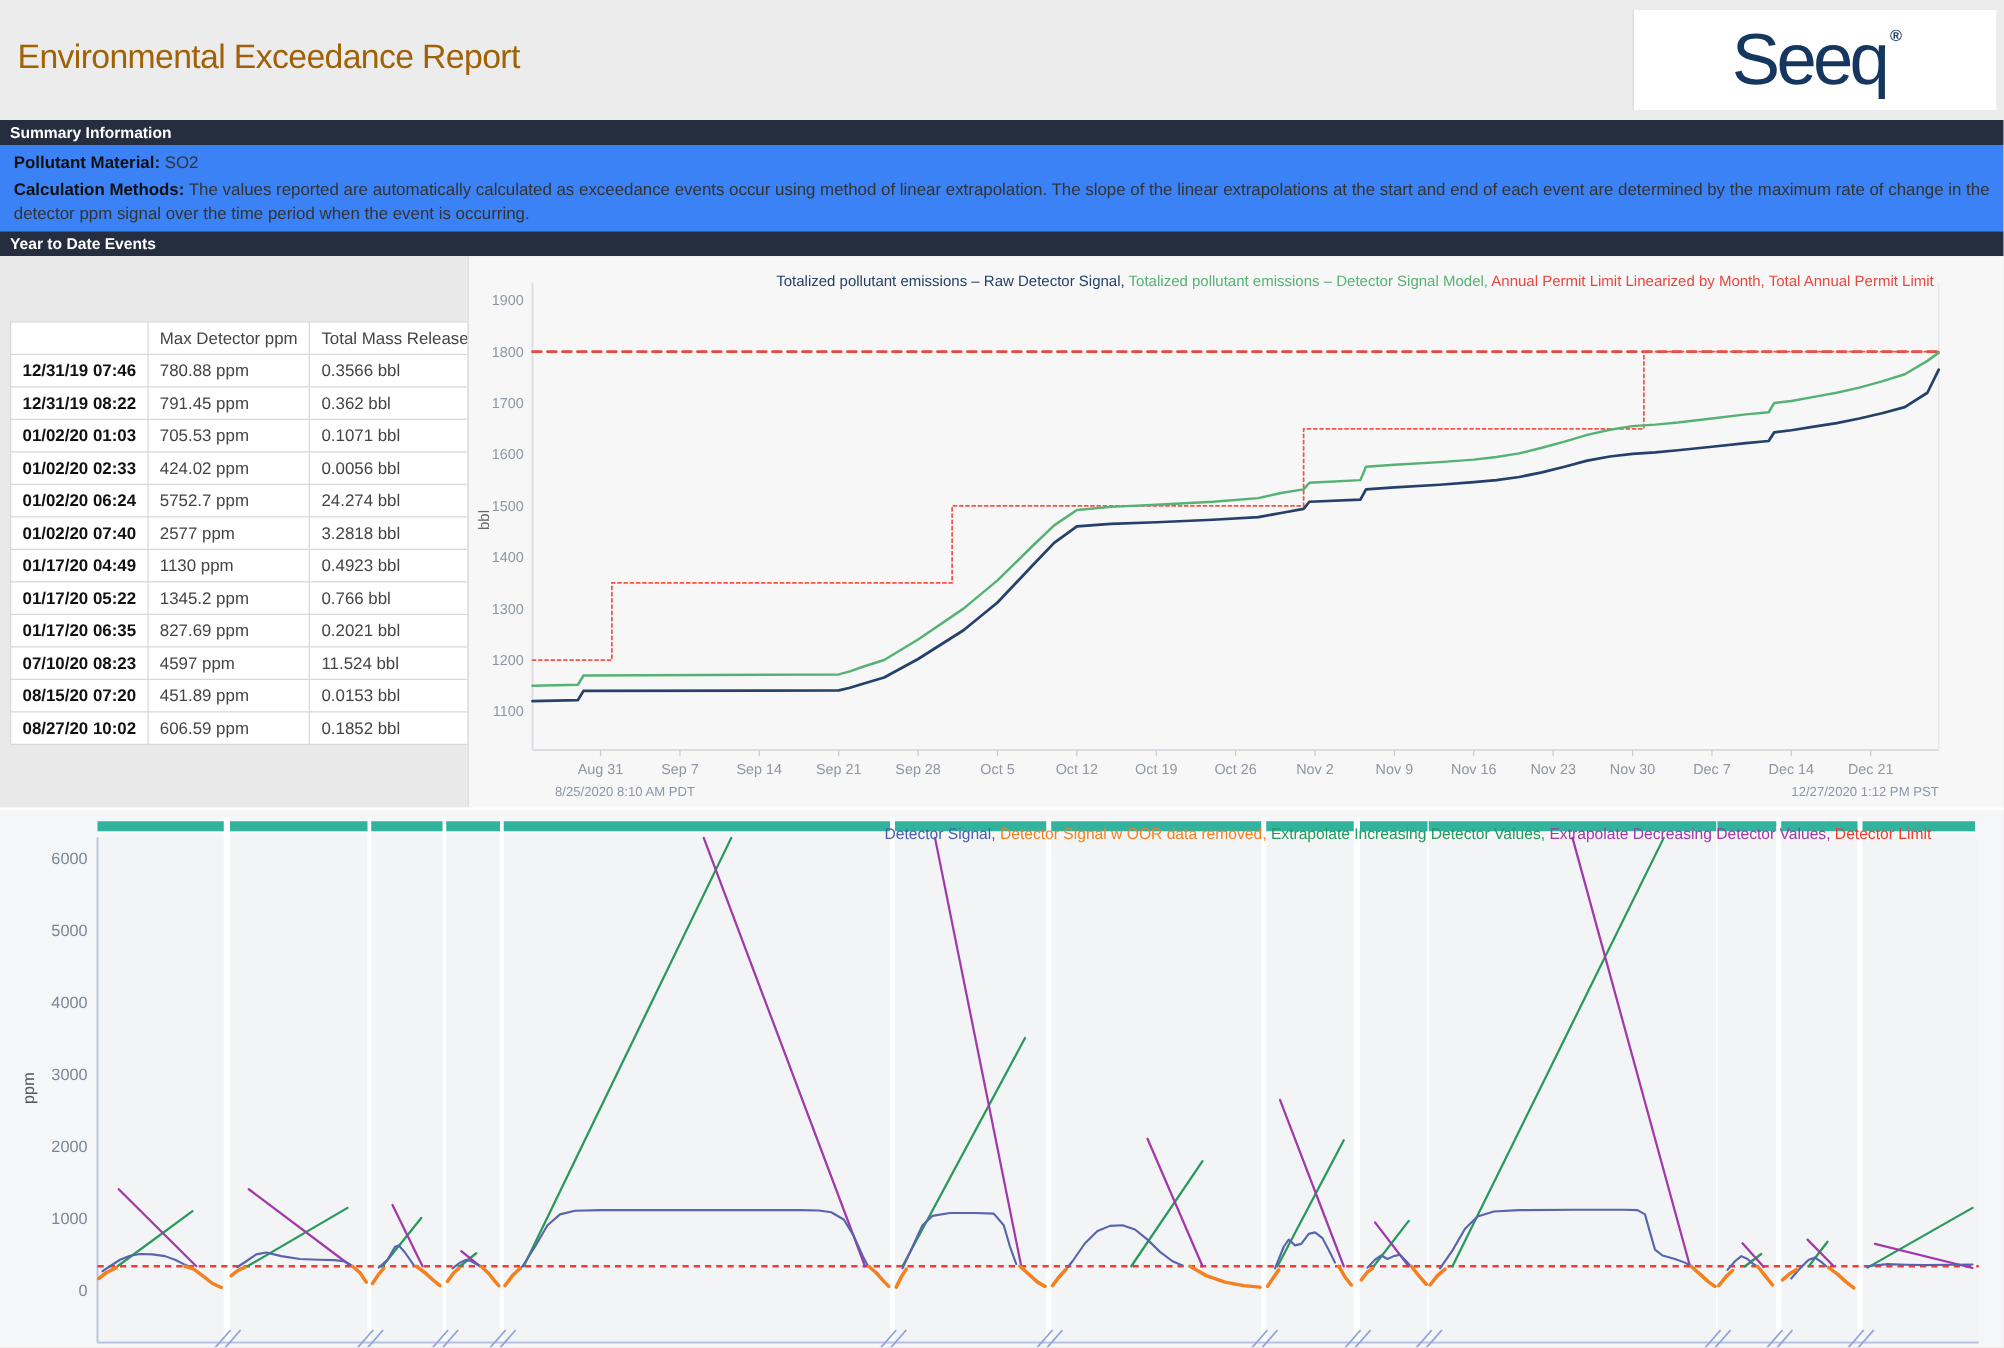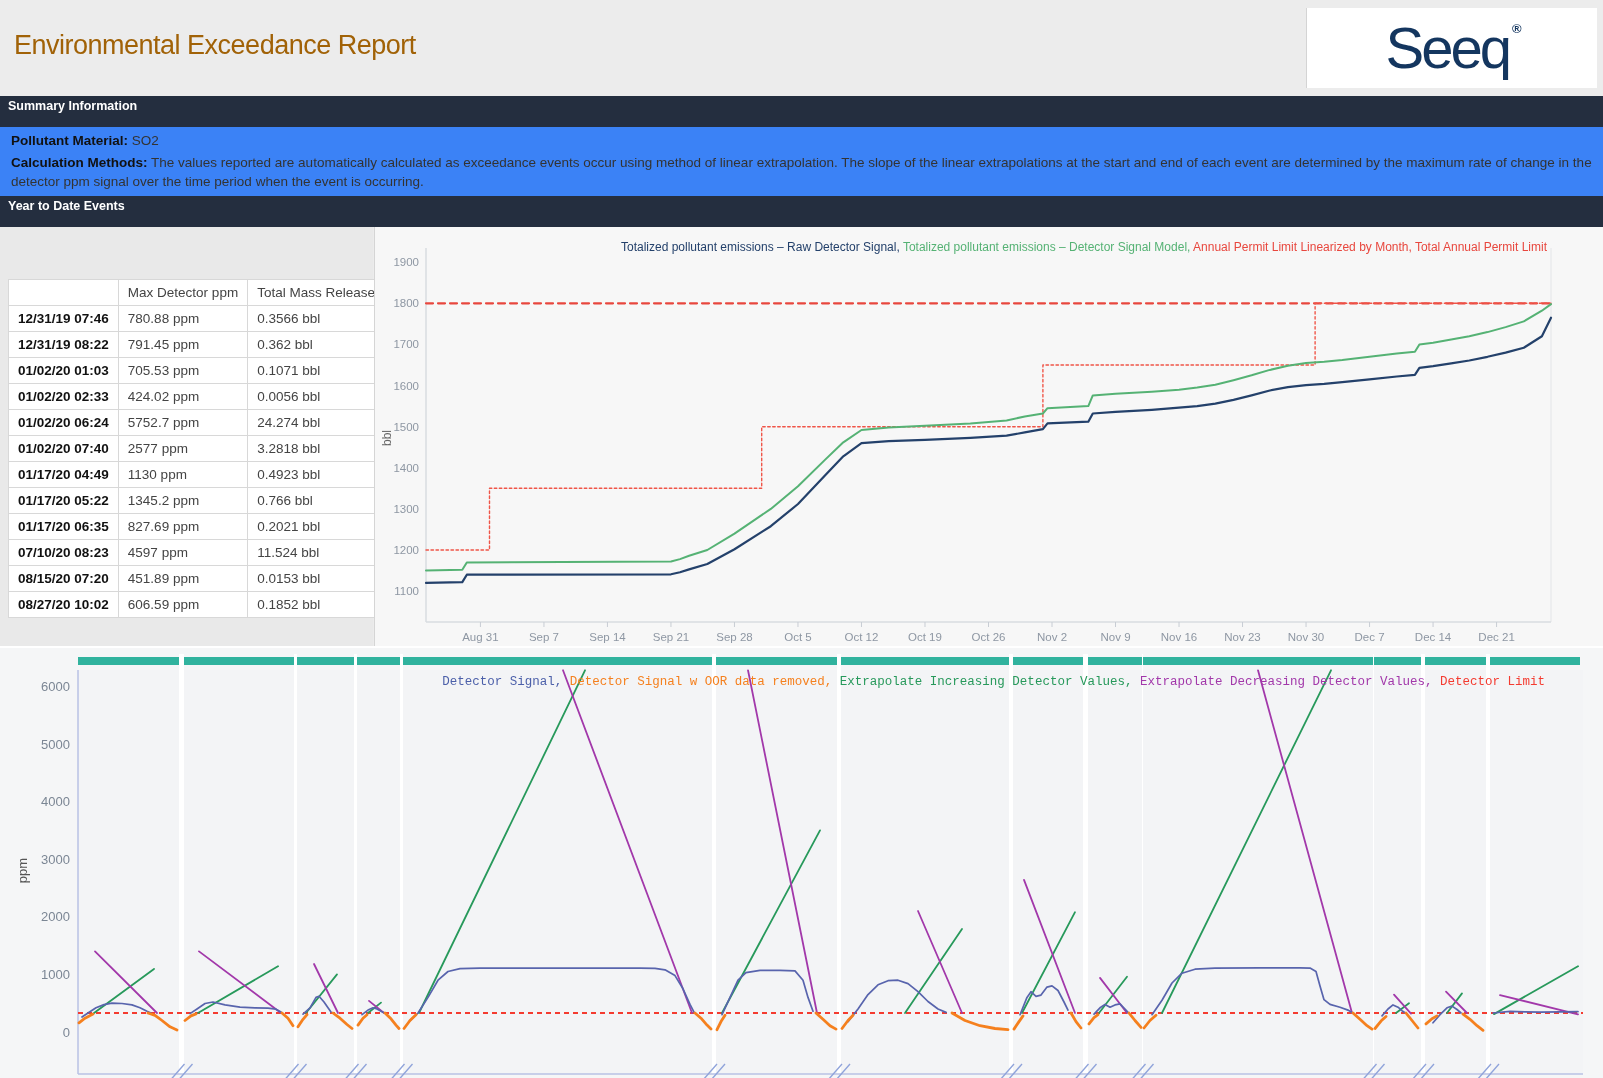--- a/index.html
+++ b/index.html
@@ -4,21 +4,21 @@
 <style>
   html,body{margin:0;padding:0;background:#e9e9e9;font-family:"Liberation Sans",sans-serif;}
   .page{position:relative;width:1603px;height:1078px;overflow:hidden;background:#ececec;}
   
   .hdr{position:relative;height:96px;background:#ececec;}
   .hdr h1{margin:0;position:absolute;left:14px;top:30px;font-size:27px;font-weight:normal;color:#a16207;letter-spacing:-0.5px;}
   .logo-box{position:absolute;right:6px;top:8px;width:290px;height:80px;background:#ffffff;border-left:1px solid #d4d4d4;display:flex;align-items:center;justify-content:center;}
   .logo-text{font-size:58px;font-weight:400;color:#14365f;letter-spacing:-3px;line-height:1;}
   .logo-reg{font-size:13px;font-weight:bold;color:#14365f;vertical-align:top;position:relative;top:-20px;left:3px;}
   
-  .section-bar{height:31px;background:#242e3f;color:#ffffff;font-size:12.5px;font-weight:bold;line-height:20px;padding-left:8px;}
+  .section-bar{height:20px;background:#242e3f;color:#ffffff;font-size:12.5px;font-weight:bold;line-height:20px;padding-left:8px;}
   
   .summary-body{height:64px;padding:5px 10px 0 11px;background:#3b82f6;color:#333;font-size:13.5px;line-height:1.4;}
   .summary-body p{margin:0 0 3px 0;}
   .summary-body strong{color:#111;}
   
   .content-row{position:relative;height:446px;background:#ececec;}
   .table-panel{position:absolute;left:0;top:0;width:373px;height:446px;background:#e9e9e9;}
   .events-table{border-collapse:collapse;margin:52px 0 0 8px;background:#fff;}
   .events-table td,.events-table th{border:1px solid #d8d8d8;font-size:13.5px;padding:4px 9px;height:17px;white-space:nowrap;background:#fff;}
   .events-table th{font-weight:normal;color:#444;text-align:center;}
@@ -28,21 +28,21 @@
   .topchart-panel{position:absolute;left:374px;top:0;width:1229px;height:446px;background:#f7f7f7;border-left:1px solid #d5d5d5;}
   .legend{position:absolute;font-size:12px;white-space:nowrap;}
   .legend-top{top:13px;right:57px;}
   .chart-ts{position:absolute;font-size:10.5px;color:#8e97a3;padding-left:40px;}
   .ts-start{left:29px;top:423px;}
   .ts-end{right:53px;top:423px;}
   .ylab{position:absolute;font-size:12px;color:#666;transform:rotate(-90deg);transform-origin:center;}
   .ylab-top{left:4px;top:204px;}
   
   .bottomchart-panel{position:absolute;left:0;top:646px;width:1603px;height:432px;background:#f5f6f7;border-top:2px solid #ffffff;}
-  .legend-bottom{top:27px;right:58px;font-size:12.5px;font-family:Liberation Mono, monospace;}
+  .legend-bottom{top:12px;right:58px;font-size:12.5px;}
   .ylab-bottom{left:10px;top:215px;font-size:13px;color:#555;}
   svg{display:block;}
 </style>
 </head>
 <body>
 
 <div class="page">
 
   <header class="hdr">
     <h1>Environmental Exceedance Report</h1>

